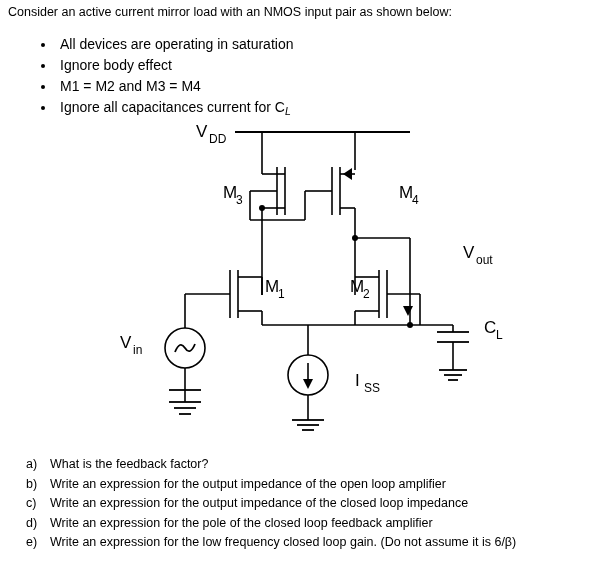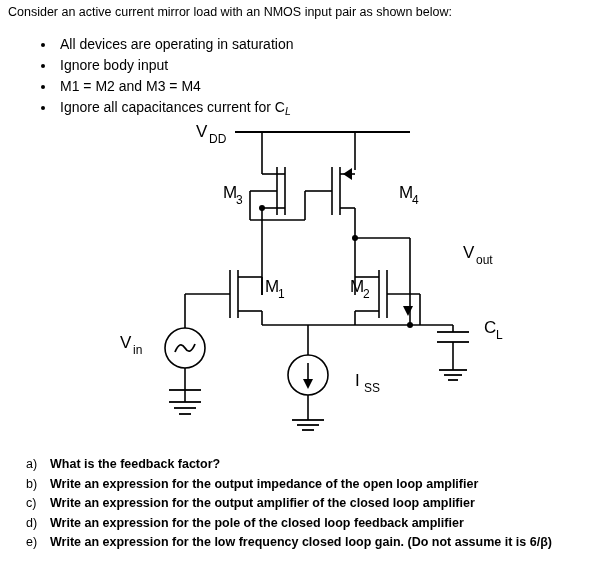--- a/index.html
+++ b/index.html
@@ -66,37 +66,36 @@
   }
   .q-row {
     display: flex;
   }
   .q-label {
     width: 24px;
     flex: 0 0 24px;
   }
   .q-text {
     flex: 1;
-    font-weight: bold;
   }
   svg text {
     font-family: "Liberation Sans", sans-serif;
     fill: #000;
   }
 </style>
 </head>
 <body>
 
 <div class="page">
 
   <div class="intro">Consider an active current mirror load with an NMOS input pair as shown below:</div>
 
   <ul class="bullets">
     <li><span>All devices are operating in saturation</span></li>
-    <li><span>Ignore body input</span></li>
+    <li><span>Ignore body effect</span></li>
     <li><span>M1 = M2 and M3 = M4</span></li>
     <li><span>Ignore all capacitances current for C</span><span class="ital"><sub>L</sub></span></li>
   </ul>
 
   <div class="circuit">
     <svg width="606" height="345" viewBox="0 0 606 345">
 
       <line x1="235" y1="22" x2="410" y2="22" stroke="#000" stroke-width="2"></line>
 
       <line x1="262" y1="22" x2="262" y2="60" stroke="#000" stroke-width="1.6"></line>
@@ -219,21 +218,21 @@
     <div class="q-row">
       <div class="q-label">a)</div>
       <div class="q-text">What is the feedback factor?</div>
     </div>
     <div class="q-row">
       <div class="q-label">b)</div>
       <div class="q-text">Write an expression for the output impedance of the open loop amplifier</div>
     </div>
     <div class="q-row">
       <div class="q-label">c)</div>
-      <div class="q-text">Write an expression for the output amplifier of the closed loop amplifier</div>
+      <div class="q-text">Write an expression for the output impedance of the closed loop impedance</div>
     </div>
     <div class="q-row">
       <div class="q-label">d)</div>
       <div class="q-text">Write an expression for the pole of the closed loop feedback amplifier</div>
     </div>
     <div class="q-row">
       <div class="q-label">e)</div>
       <div class="q-text">Write an expression for the low frequency closed loop gain. (Do not assume it is 6/β)</div>
     </div>
   </div>

